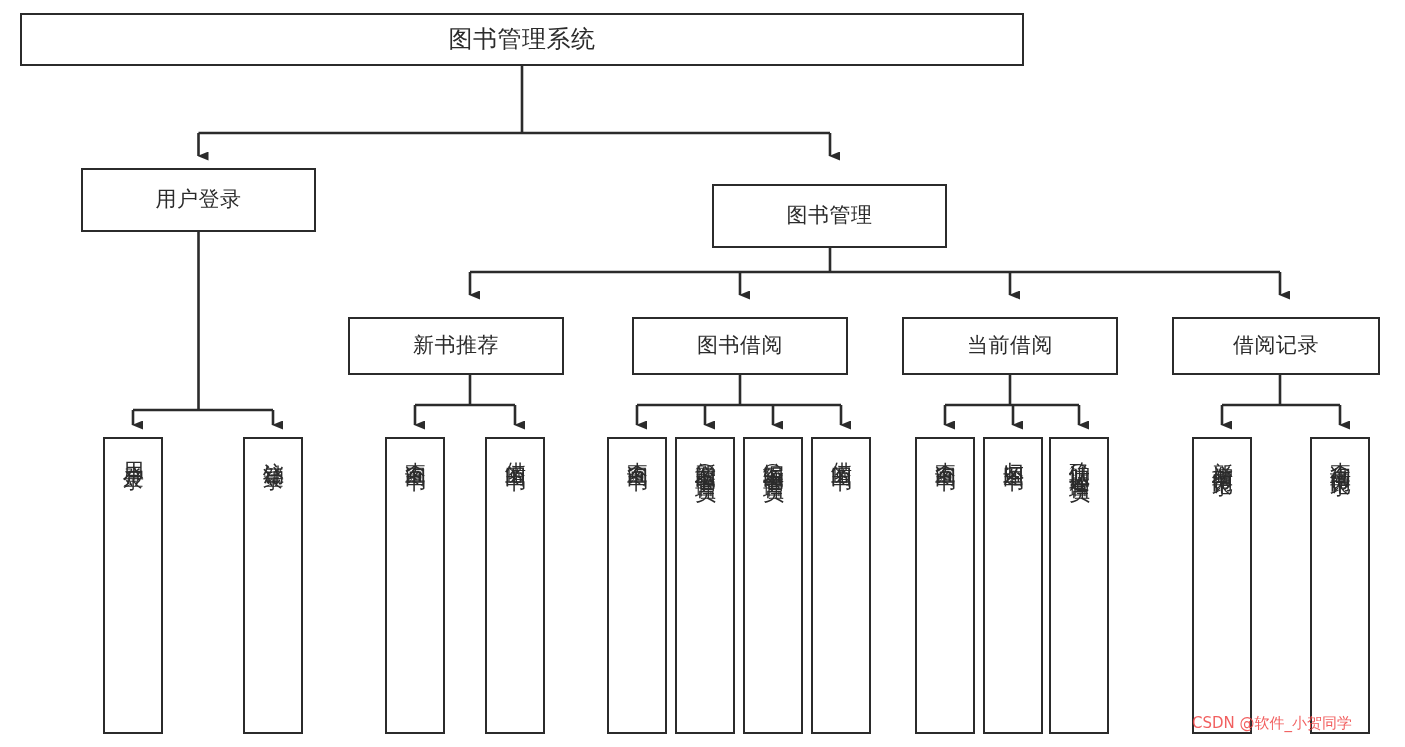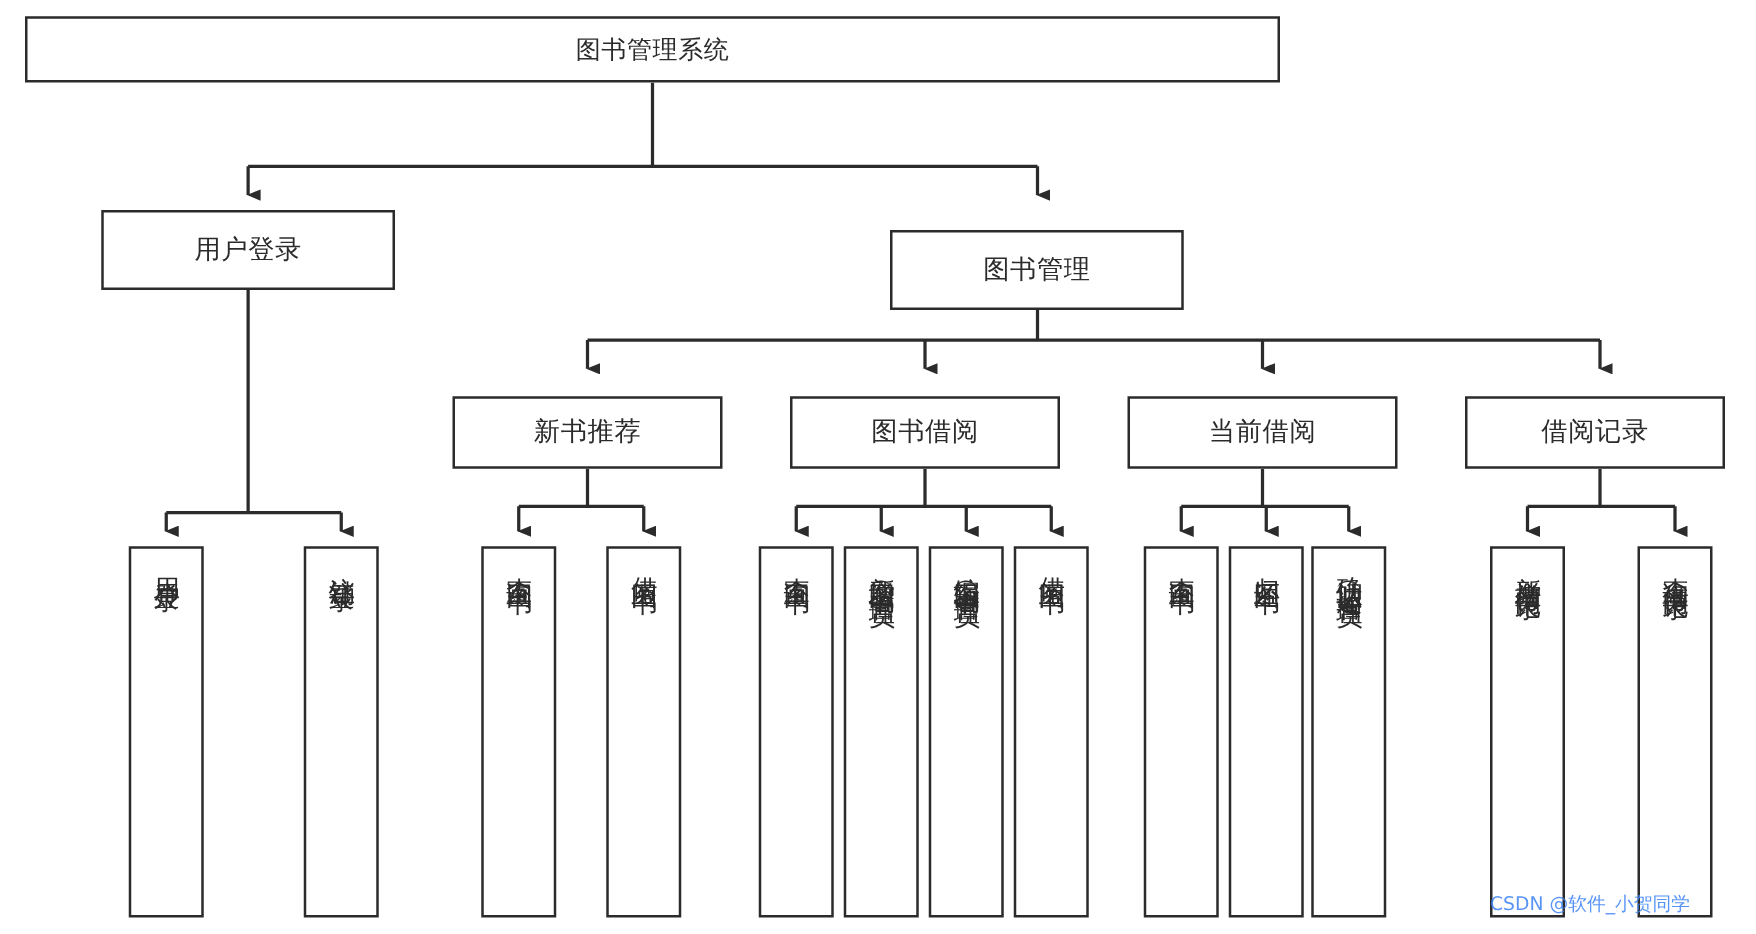--- a/index.html
+++ b/index.html
@@ -52,28 +52,28 @@
     padding-top: 6px;
   }
   .node.vertical .node-label {
     writing-mode: vertical-rl;
     text-orientation: upright;
     font-size: 21px;
     letter-spacing: 3px;
     line-height: 1;
   }
   .node.root .node-label {
-    font-size: 20px;
+    font-size: 24px;
   }
   .watermark {
     position: absolute;
     left: 1192px;
     top: 714px;
     font-size: 15px;
-    color: #3b82f6;
+    color: #ef4444;
     opacity: 0.85;
     white-space: nowrap;
     font-family: "DejaVu Sans", "Liberation Sans", sans-serif;
   }
 </style>
 </head>
 <body>
 
 <div id="diagram-root">
 
@@ -132,21 +132,21 @@
   </div>
 
   <div class="node horizontal" style="left:81px; top:168px; width:235px; height:64px;">
     <span class="node-label">用户登录</span>
   </div>
 
   <div class="node horizontal" style="left:712px; top:184px; width:235px; height:64px;">
     <span class="node-label">图书管理</span>
   </div>
 
-  <div class="node horizontal" style="left:362px; top:317px; width:216px; height:58px;">
+  <div class="node horizontal" style="left:348px; top:317px; width:216px; height:58px;">
     <span class="node-label">新书推荐</span>
   </div>
 
   <div class="node horizontal" style="left:902px; top:317px; width:216px; height:58px;">
     <span class="node-label">当前借阅</span>
   </div>
 
   <div class="node horizontal" style="left:632px; top:317px; width:216px; height:58px;">
     <span class="node-label">图书借阅</span>
   </div>

